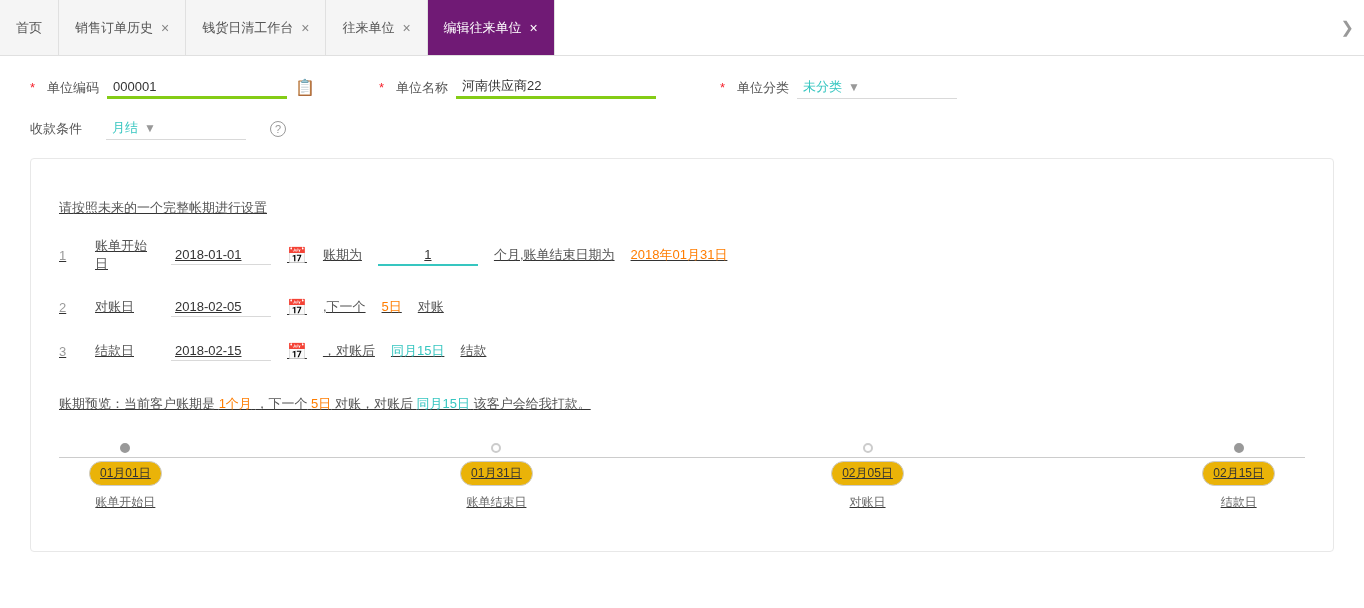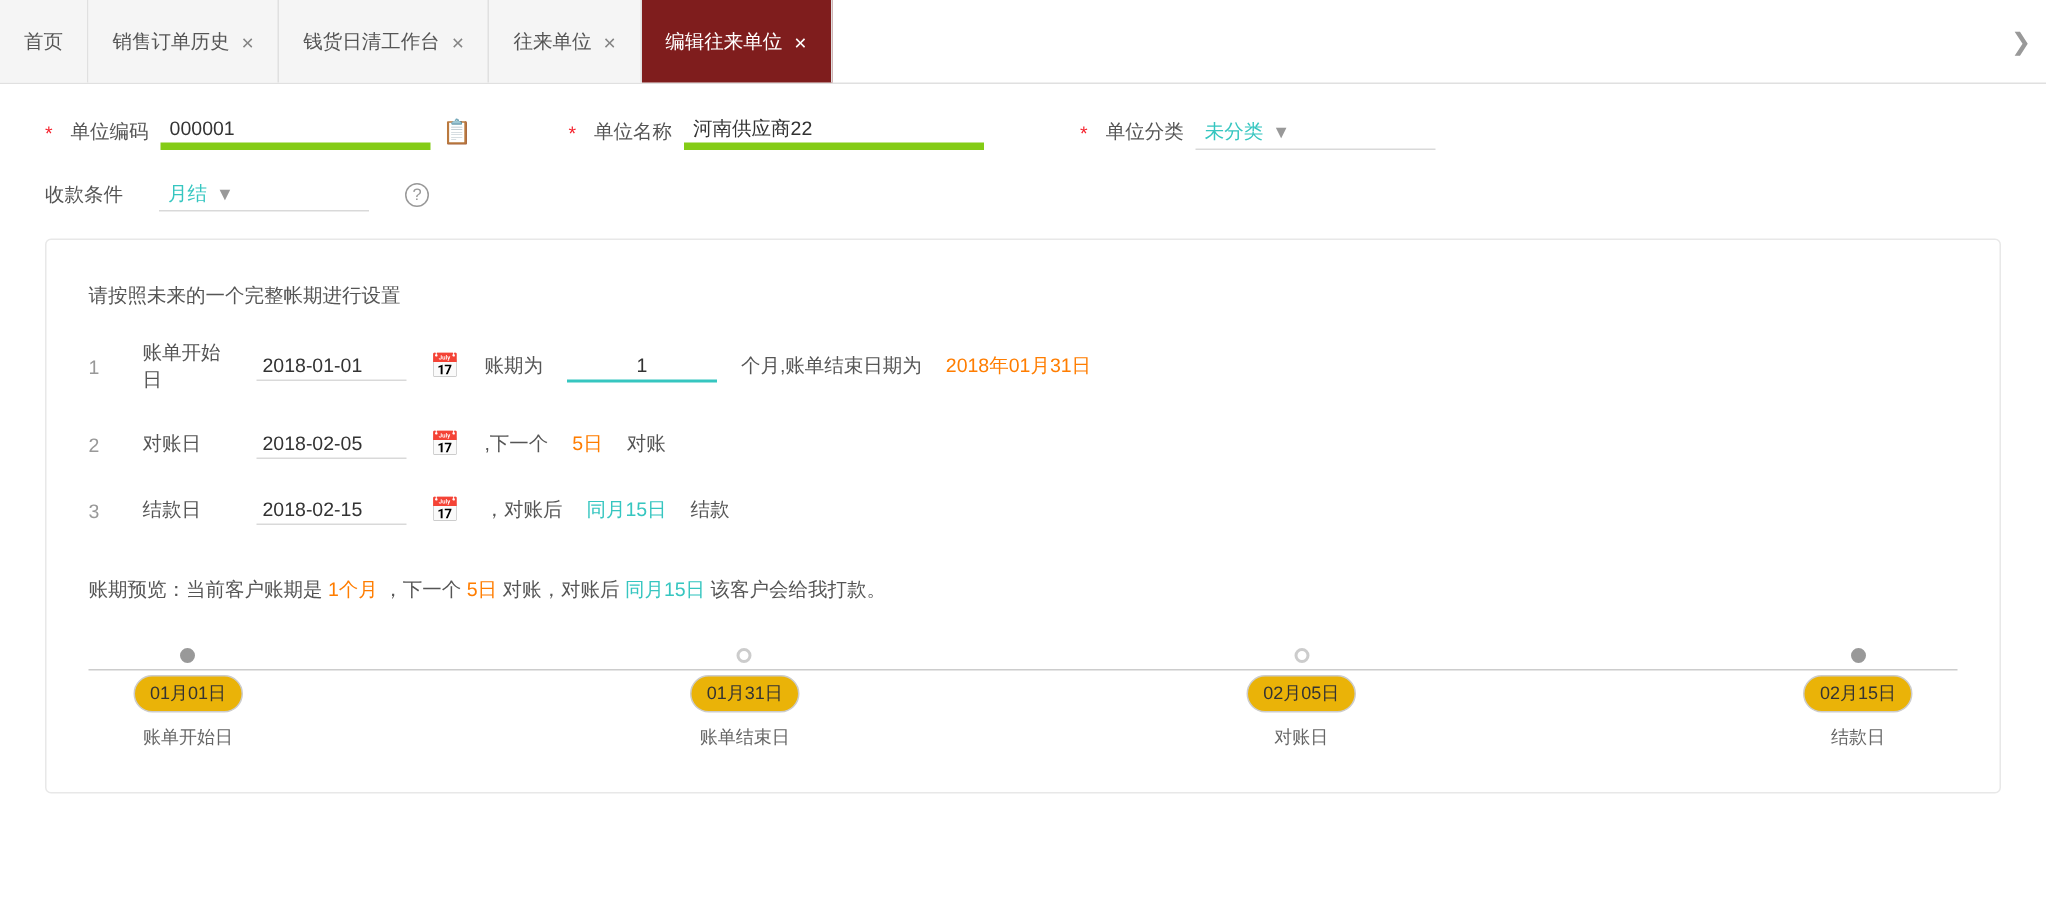--- a/index.html
+++ b/index.html
@@ -20,21 +20,21 @@
       padding: 0 16px;
       cursor: pointer;
       font-size: 13px;
       color: #555;
       border-right: 1px solid #e0e0e0;
       gap: 8px;
       white-space: nowrap;
       background: #f5f5f5;
     }
     .tab.active {
-      background: #7f1d1d;
+      background: #701a75;
       color: #fff;
     }
     .tab .close-btn {
       font-size: 14px;
       line-height: 1;
       opacity: 0.7;
     }
     .tab.active .close-btn { opacity: 1; color: #fff; }
     .tab-more {
       display: flex;
@@ -95,21 +95,21 @@
       background: #36c6c0;
     }
 
     .field-group {
       display: flex;
       align-items: center;
       gap: 8px;
     }
     .text-input {
       border: none;
-      border-bottom: 5px solid #84cc16;
+      border-bottom: 3px solid #84cc16;
       outline: none;
       font-size: 13px;
       padding: 2px 6px;
       color: #333;
       width: 180px;
     }
     .calendar-icon {
       color: #36c6c0;
       cursor: pointer;
       font-size: 16px;
@@ -134,22 +134,23 @@
       justify-content: center;
       font-size: 11px;
       color: #999;
       cursor: pointer;
     }
 
     
     .info-box {
       border: 1px solid #e8e8e8;
       border-radius: 4px;
-      padding: 28px 28px;
+      padding: 40px 28px;
       margin-top: 4px;
+      text-decoration: underline;
     }
     .info-box-title {
       color: #555;
       margin-bottom: 20px;
       font-size: 13px;
     }
 
     
     .setting-row {
       display: flex;

